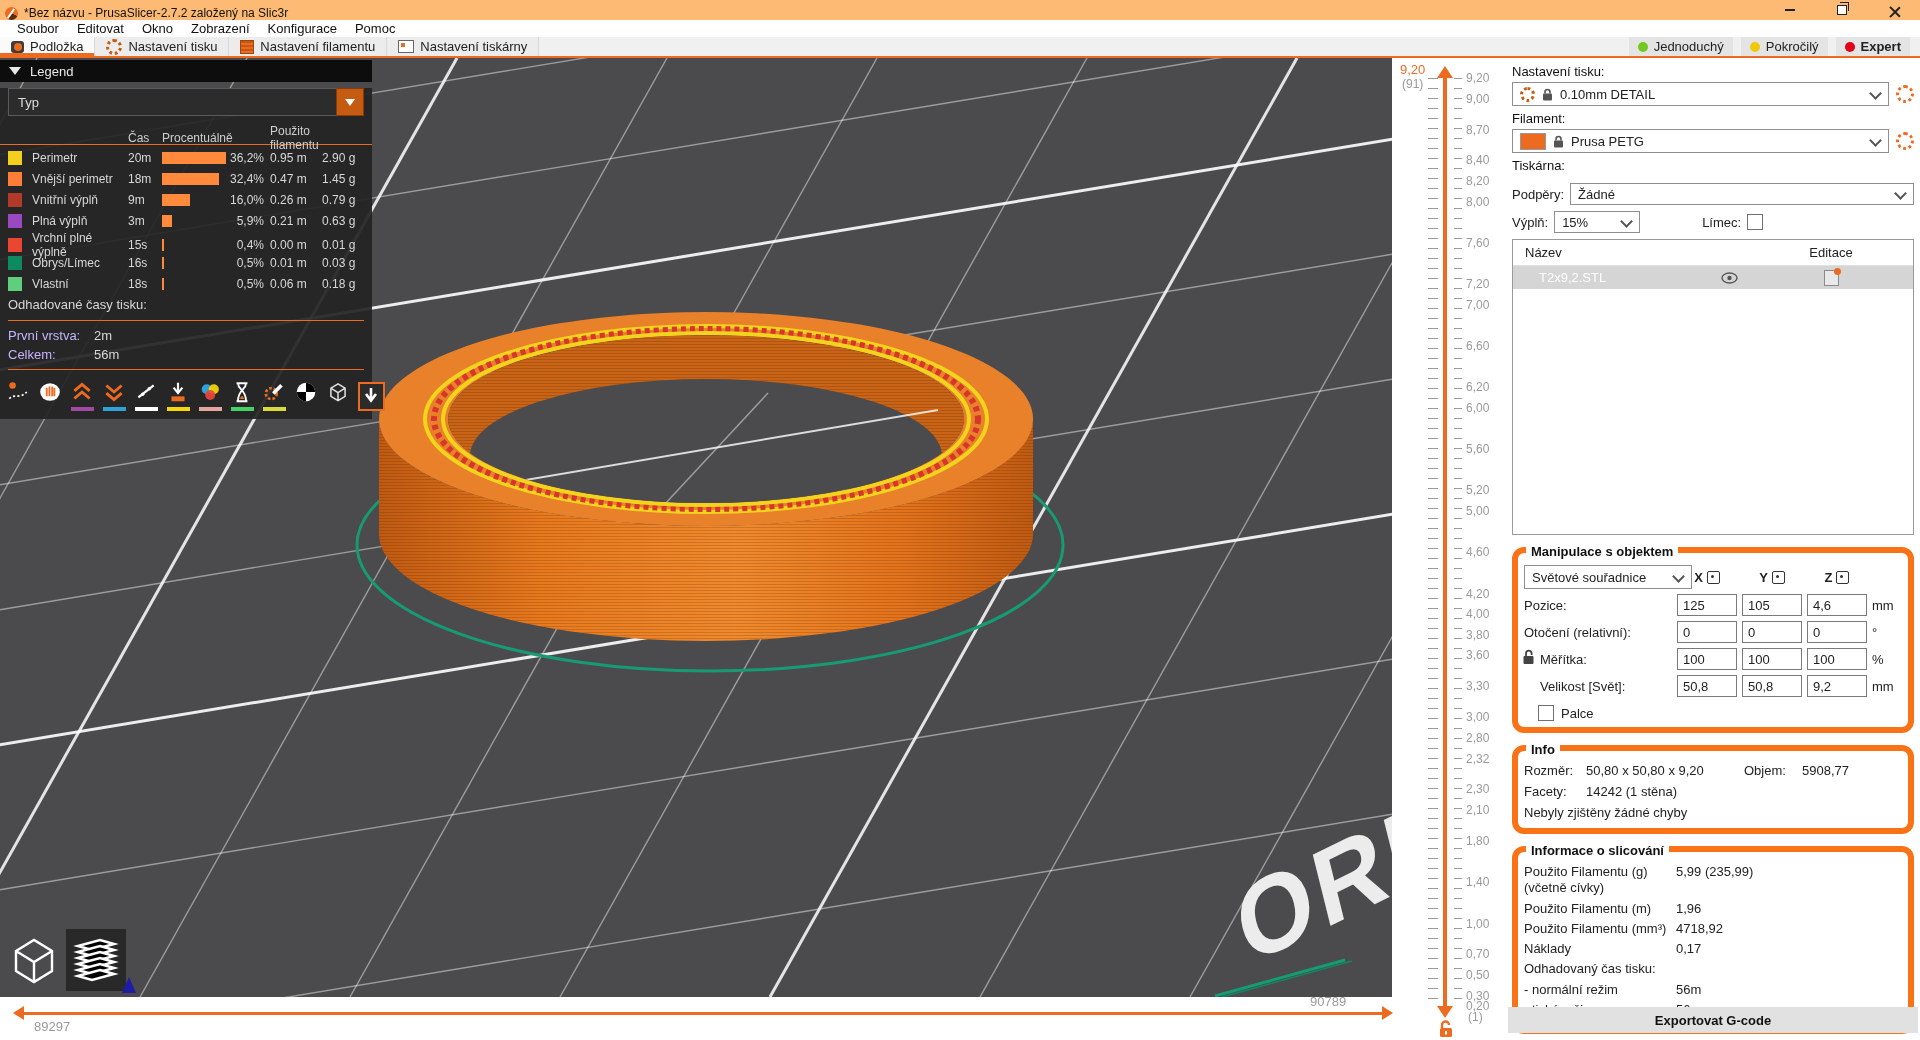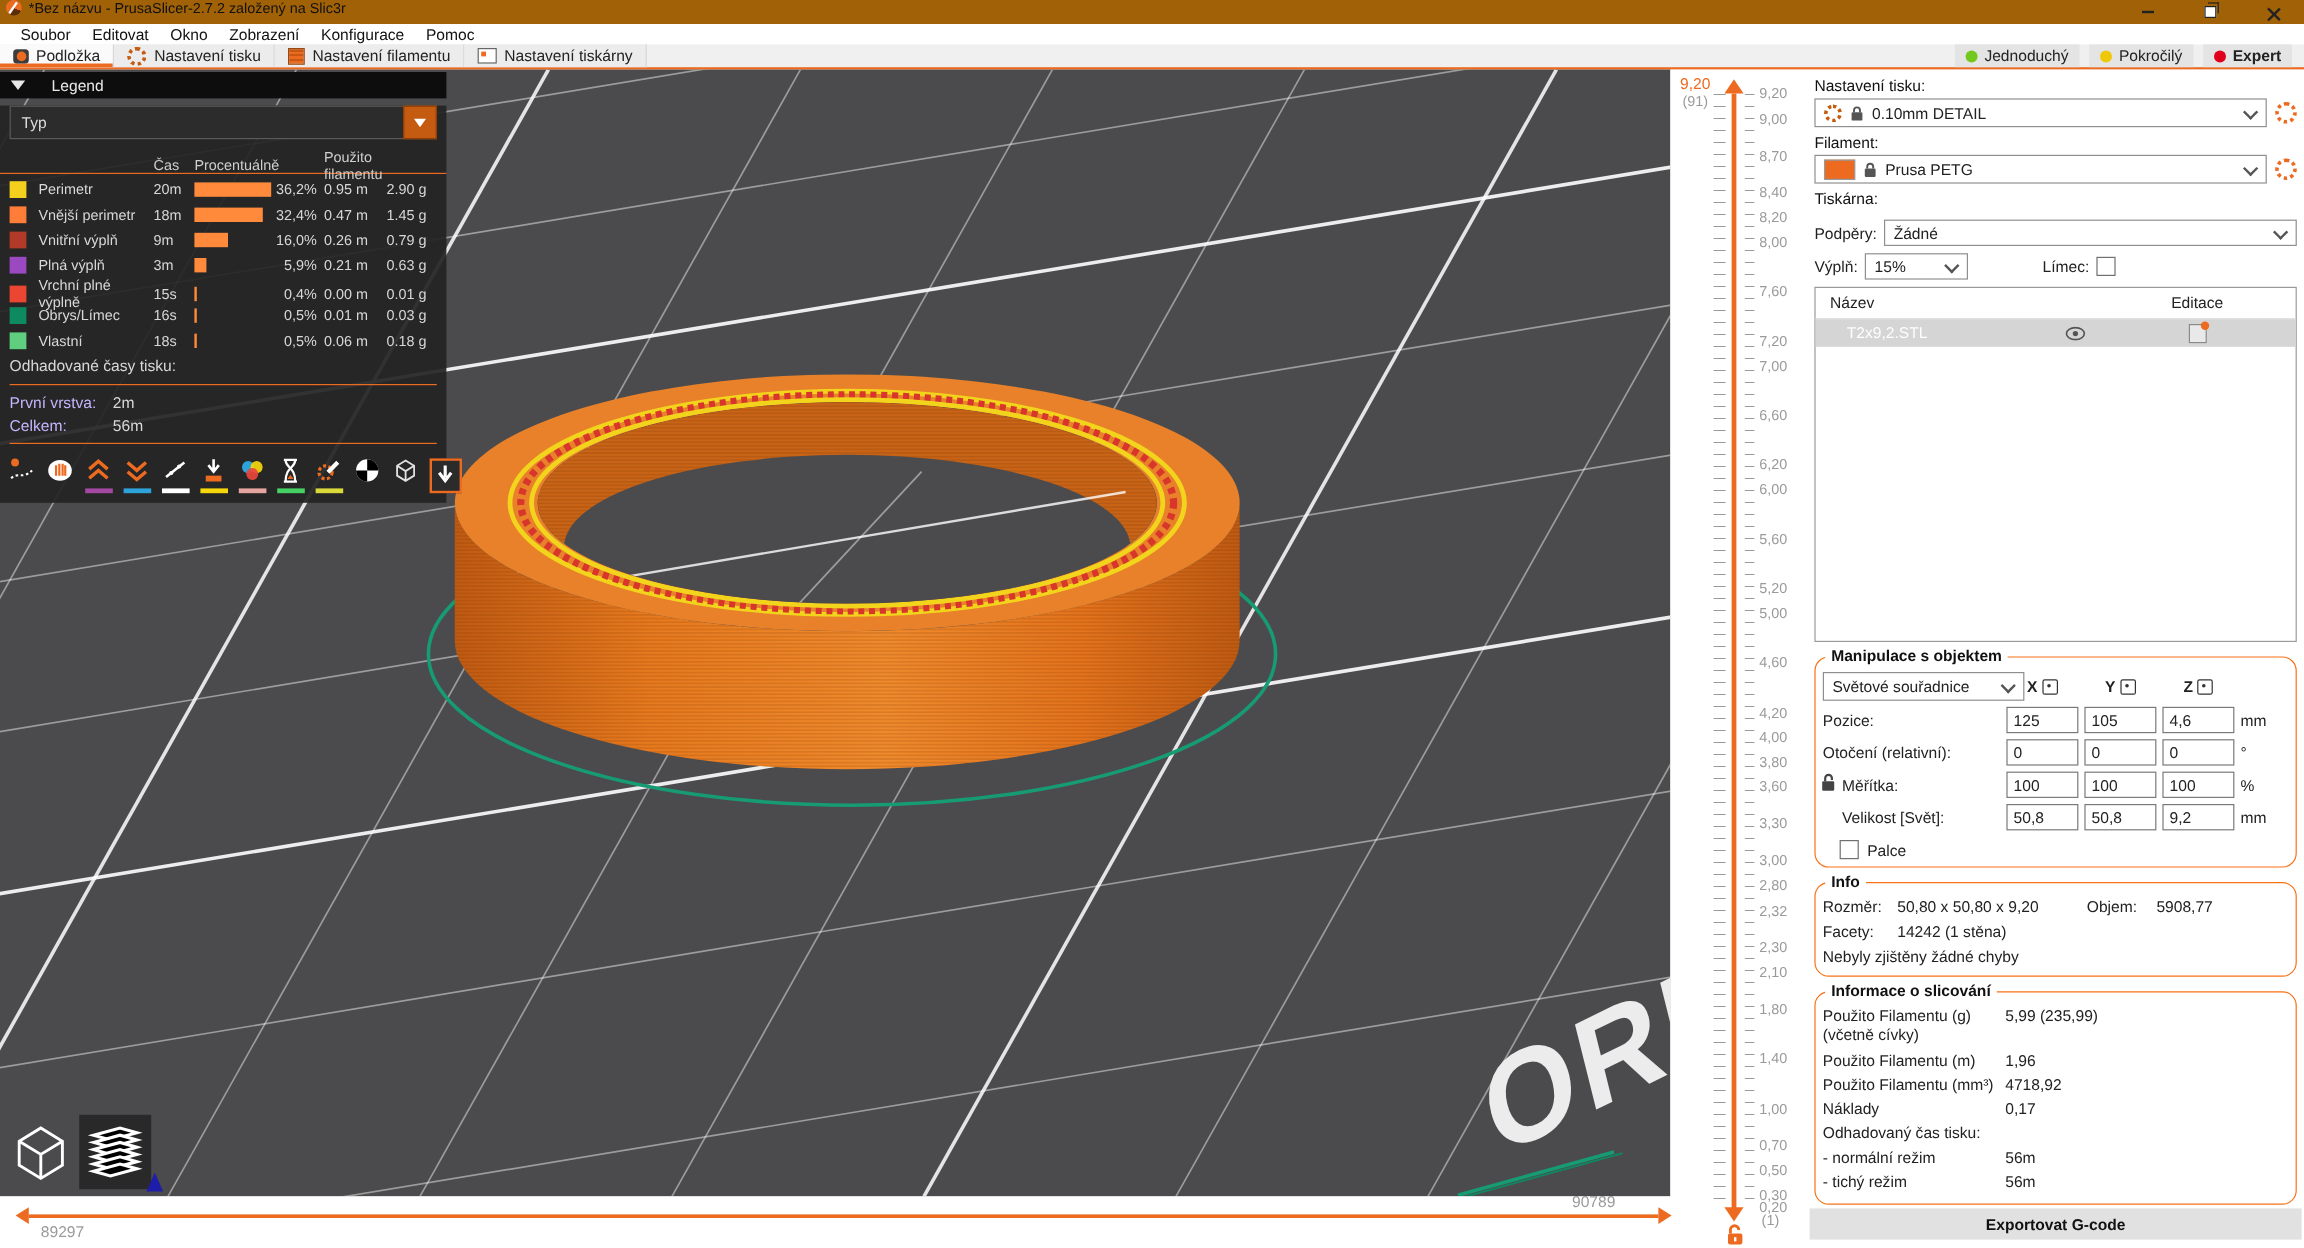--- a/index.html
+++ b/index.html
@@ -1,19 +1,19 @@
 <!DOCTYPE html>
 <html><head>
 <meta charset="utf-8">
 <style>
   html,body{margin:0;padding:0}
   body{width:1920px;height:1040px;position:relative;overflow:hidden;background:#ffffff;
        font-family:"Liberation Sans",sans-serif;font-size:13px;color:#222;-webkit-font-smoothing:antialiased}
   
-  .titlebar{position:absolute;top:0;left:0;width:1920px;height:20px;background:#a16207;display:flex;align-items:flex-start;padding-left:5px;box-sizing:border-box}
+  .titlebar{position:absolute;top:0;left:0;width:1920px;height:20px;background:#fdba74;display:flex;align-items:flex-end;padding-left:5px;box-sizing:border-box}
   .app-icon{width:13px;height:13px;border-radius:50%;background:conic-gradient(from 210deg,#ED6B21 0 265deg,#5a2d08 265deg 360deg);position:relative;margin-right:6px;flex:none}
   .app-icon::after{content:"";position:absolute;left:5px;top:1px;width:2px;height:11px;background:#fff;transform:rotate(35deg)}
   .title-text{font-size:12px;color:#111}
   .win-controls{margin-left:auto;display:flex;height:20px}
   .win-btn{width:52px;height:20px;display:flex;align-items:center;justify-content:center}
   .glyph-min{width:10px;height:2px;background:#222}
   .glyph-restore{width:8px;height:8px;border:1px solid #222;position:relative;background:#fff}
   .glyph-restore::before{content:"";position:absolute;left:2px;top:-4px;width:8px;height:8px;border:1px solid #222;border-left:none;border-bottom:none}
   .glyph-close{position:relative;width:11px;height:11px}
   .glyph-close::before,.glyph-close::after{content:"";position:absolute;left:5px;top:0;width:1.6px;height:14px;background:#222}
@@ -34,21 +34,21 @@
   .ti-printer::after{content:"";position:absolute;left:2px;top:2px;width:4px;height:4px;background:#ED6B21}
   .modes{margin-left:auto;display:flex;align-items:center;gap:8px;padding-right:10px}
   .mode{display:flex;align-items:center;gap:6px;background:#e4e4e4;padding:2px 9px;font-size:13px}
   .mode .dot{width:10px;height:10px;border-radius:50%;flex:none}
   .mode.bold{font-weight:bold}
   
   .viewport{position:absolute;top:58px;left:0;width:1392px;height:939px;background:#4b4b4d;overflow:hidden}
   .bed-logo{position:absolute;right:-34px;bottom:58px;color:#ececec;font-weight:bold;font-size:104px;letter-spacing:4px;transform:rotate(-26deg) skewX(-12deg);line-height:1}
   
   .legend{position:absolute;left:0;top:2px;width:372px}
-  .legend-head{height:22px;background:#0d0d0d;color:#e8e8e8;display:flex;align-items:center;gap:22px;padding:0 9px;font-size:13px}
+  .legend-head{height:22px;background:#0d0d0d;color:#e8e8e8;display:flex;align-items:center;gap:9px;padding:0 9px;font-size:13px}
   .caret{width:0;height:0;border-left:6px solid transparent;border-right:6px solid transparent;border-top:8px solid #e8e8e8}
   .legend-body{background:rgba(36,36,36,.93);color:#d8d8d8;padding-bottom:2px}
   .typ-select{margin:6px 8px 8px 8px;height:26px;background:#2c2c2c;border:1px solid #5a5a5a;display:flex;align-items:center;padding-left:9px;position:relative;color:#ddd}
   .typ-btn{position:absolute;right:-1px;top:-1px;width:26px;height:26px;background:#c55a11;border:1px solid #8a3d08;display:flex;align-items:center;justify-content:center}
   .typ-btn .caret{border-top-color:#fff;border-left-width:5px;border-right-width:5px;border-top-width:7px}
   .lgrid{display:grid;grid-template-columns:24px 96px 34px 64px 44px 52px 40px;align-items:center;padding:0 0 0 8px;font-size:12px}
   .lhead{height:20px;color:#cfcfcf;border-bottom:1px solid #ED6B21;margin-bottom:2px}
   .lrow{height:21px}
   .sw{width:14px;height:14px}
   .lbar i{display:block;height:12px;background:#ff8a3c}
@@ -106,21 +106,21 @@
   .objlist{border:1px solid #9a9a9a;height:294px;margin-top:4px;font-size:13px}
   .objhead{display:grid;grid-template-columns:196px 40px 1fr;height:25px;align-items:center;border-bottom:1px solid #e0e0e0}
   .objhead span{padding-left:12px}
   .objhead .c3{text-align:center;padding:0}
   .objrow{display:grid;grid-template-columns:196px 40px 1fr;height:23px;align-items:center;background:#d5d5d5;color:#fff}
   .objrow .nm{padding-left:26px;color:#fdfdfd}
   .objrow .c{display:flex;justify-content:center}
   .edit-ic{width:13px;height:14px;border:1px solid #8a8a8a;position:relative;background:#e9e9e9}
   .edit-ic::after{content:"";position:absolute;right:-3px;top:-3px;width:7px;height:7px;border-radius:50%;background:#ED6B21}
   
-  .grp{position:relative;border:1px solid #f97316;border-radius:12px;margin-top:12px;padding:12px 4px 6px 6px}
+  .grp{position:relative;border:6px solid #f97316;border-radius:12px;margin-top:12px;padding:12px 4px 6px 6px}
   .grp-title{position:absolute;top:-9px;left:8px;background:#fff;padding:0 5px;font-weight:bold;color:#111}
   .mrow{display:grid;grid-template-columns:148px 60px 60px 60px 26px;gap:5px;align-items:center;margin-bottom:5px}
   .mrow .hd{font-weight:bold;text-align:center;display:flex;align-items:center;justify-content:center;gap:4px}
   .axbox{width:11px;height:11px;border:1.5px solid #333;border-radius:2px;position:relative}
   .axbox::after{content:"";position:absolute;left:3px;top:3px;width:3px;height:3px;border-radius:50%;background:#333}
   .field{height:20px;border:1px solid #7a7a7a;padding:0 5px;display:flex;align-items:center;background:#fff}
   .coord-combo{position:relative;height:24px;border:1px solid #8f8f8f;display:flex;align-items:center;padding:0 22px 0 7px;box-sizing:border-box;width:168px}
   .scale-lock{position:absolute;left:4px;top:96px}
   .palce{display:flex;align-items:center;gap:7px;margin:8px 0 4px 14px}
   .irow{display:flex;margin-bottom:6px}

